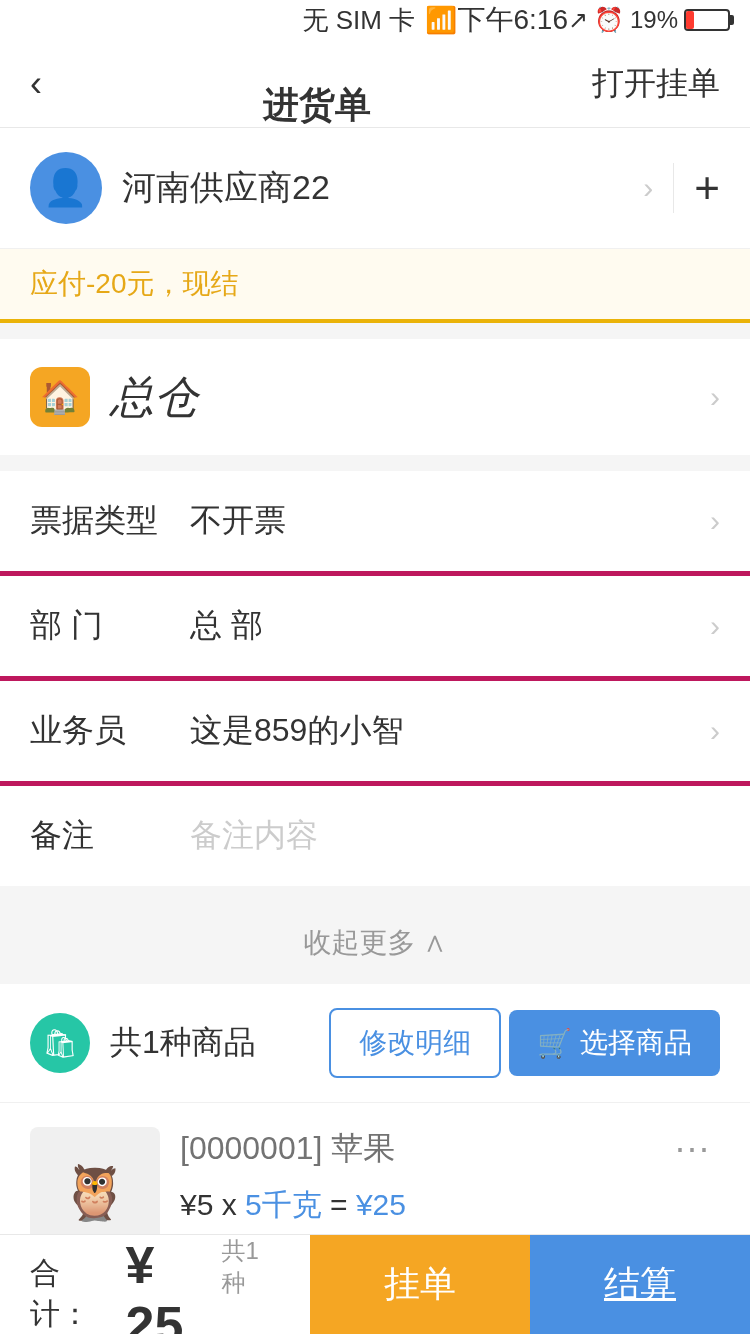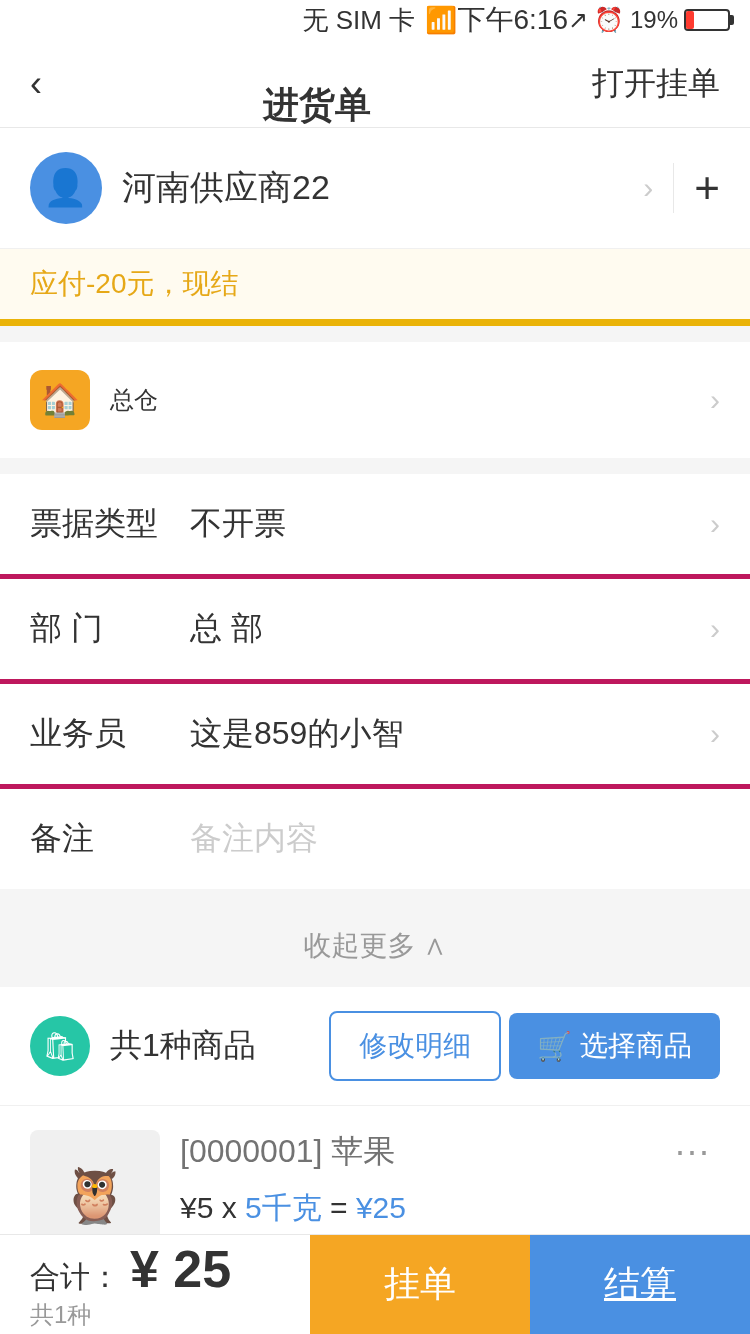--- a/index.html
+++ b/index.html
@@ -104,42 +104,43 @@
     .add-btn {
       font-size: 44px; color: #333; cursor: pointer;
     }
 
     
     .payment-notice {
       background: #fffbf0;
       padding: 16px 30px;
       font-size: 28px;
       color: #e6a817;
-      border-bottom: 7px solid #eab308;
+      border-bottom: 4px solid #eab308;
     }
 
     
     .warehouse-row {
       display: flex;
       align-items: center;
       padding: 28px 30px;
     }
     .warehouse-icon {
       width: 60px; height: 60px;
       background: #f5a623;
       border-radius: 12px;
       display: flex; align-items: center; justify-content: center;
       color: white; font-size: 32px;
       margin-right: 20px;
       flex-shrink: 0;
     }
     .warehouse-name {
       flex: 1;
-      font-size: 24px;
-      color: #333;
+      font-size: 44px;
+      color: #333;
+      font-style: italic;
     }
 
     
     .form-row {
       display: flex;
       align-items: center;
       padding: 28px 30px;
       border-bottom: 5px solid #be185d;
       background: #fff;
     }
@@ -266,21 +267,21 @@
       width: 750px;
       height: 100px;
       display: flex;
       align-items: stretch;
       background: #fff;
       border-top: 1px solid #e8e8e8;
     }
     .footer-total {
       flex: 1;
       display: flex;
-      flex-direction: column;
+      flex-direction: row;
       justify-content: center;
       padding: 0 30px;
     }
     .footer-total-label {
       font-size: 30px;
       color: #333;
     }
     .footer-total-amount {
       font-size: 52px;
       font-weight: 600;

